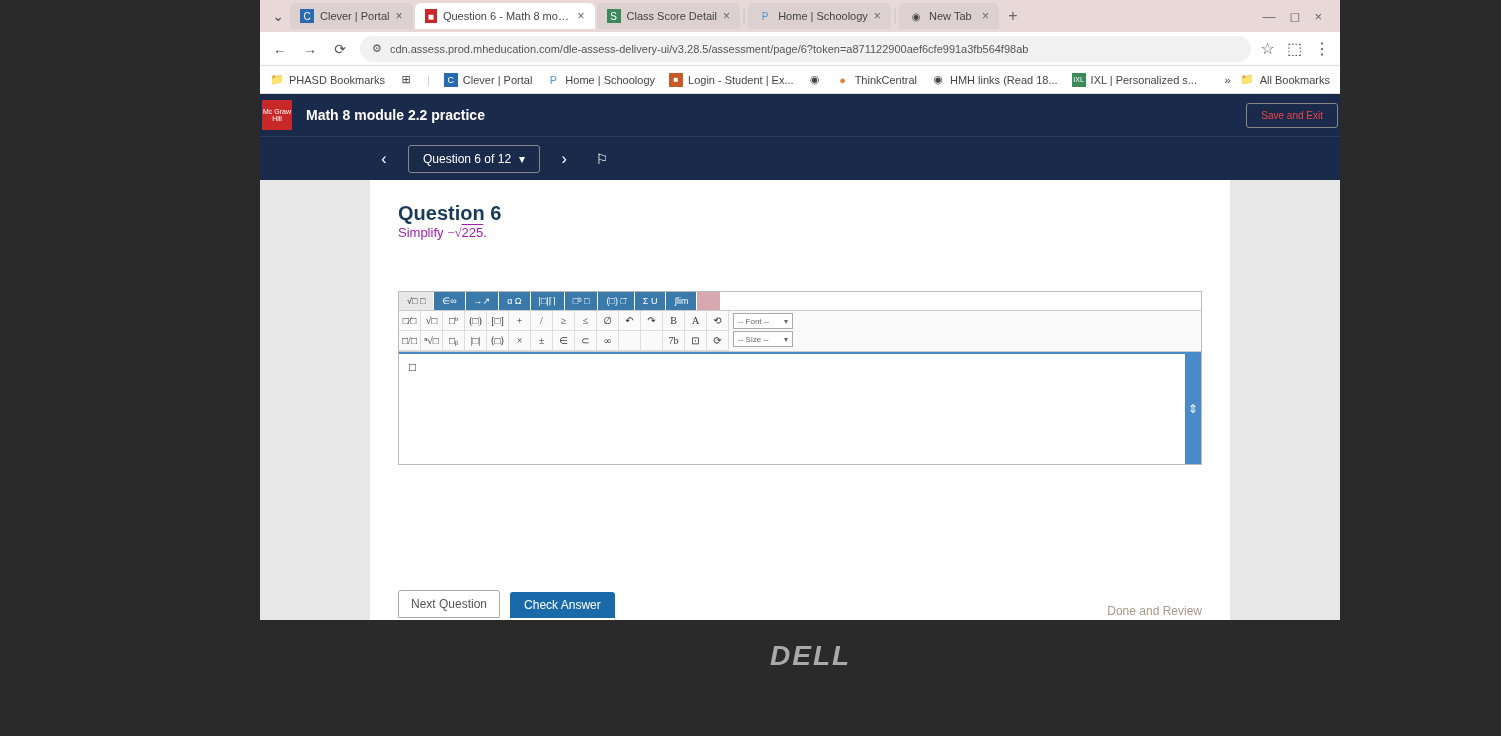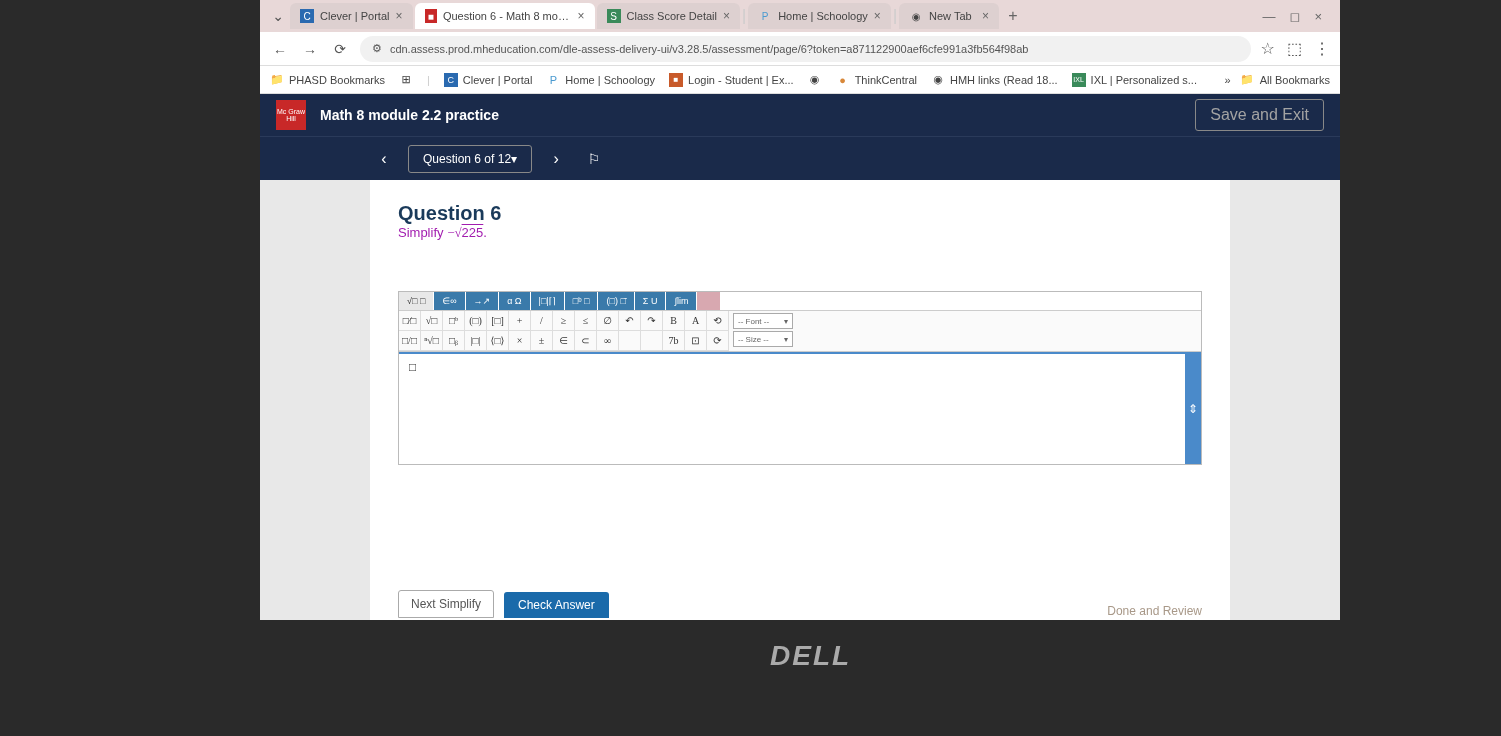--- a/index.html
+++ b/index.html
@@ -15,27 +15,27 @@
   .window-controls { margin-left: auto; display: flex; gap: 14px; padding-right: 10px; color: #666; font-size: 13px; }
   .addr-bar { height: 34px; background: #fff; display: flex; align-items: center; padding: 0 10px; gap: 10px; border-bottom: 1px solid #ddd; }
   .nav-ico { width: 20px; height: 20px; display: flex; align-items: center; justify-content: center; color: #555; font-size: 14px; cursor: pointer; }
   .url-box { flex: 1; height: 26px; background: #f1f1f1; border-radius: 13px; display: flex; align-items: center; padding: 0 12px; font-size: 11px; color: #555; gap: 8px; }
   .addr-right { display: flex; gap: 12px; align-items: center; color: #555; }
   .bm-bar { height: 28px; background: #fff; display: flex; align-items: center; padding: 0 10px; gap: 14px; font-size: 11px; color: #444; border-bottom: 1px solid #ddd; }
   .bm-item { display: flex; align-items: center; gap: 5px; cursor: pointer; }
   .bm-ico { width: 14px; height: 14px; display: inline-flex; align-items: center; justify-content: center; }
   .bm-divider { color: #ccc; }
   .bm-right { margin-left: auto; display: flex; gap: 10px; align-items: center; }
-  .app-header { height: 42px; background: #1a2a4a; display: flex; align-items: center; padding: 0 16px; gap: 14px; color: #fff; }
+  .app-header { height: 42px; background: #1a2a4a; display: flex; align-items: center; padding: 0 2px; gap: 14px; color: #fff; }
   .mgh-logo { width: 30px; height: 30px; background: #c82828; display: flex; align-items: center; justify-content: center; font-size: 7px; color: #fff; text-align: center; line-height: 1; }
   .app-title { font-size: 14px; font-weight: bold; }
-  .save-exit { margin-left: auto; border: 1px solid #888; padding: 6px 14px; font-size: 16px; color: #a3a3a3; background: transparent; border-radius: 3px; cursor: pointer; }
+  .save-exit { margin-left: auto; border: 1px solid #888; padding: 6px 14px; font-size: 10px; color: #ef4444; background: transparent; border-radius: 3px; cursor: pointer; }
   .nav-row { height: 44px; background: #1a2a4a; display: flex; align-items: center; padding: 0 110px; gap: 10px; border-top: 1px solid #2a3a5a; }
   .nav-arrow { width: 28px; height: 28px; display: flex; align-items: center; justify-content: center; color: #fff; font-size: 16px; cursor: pointer; }
-  .q-select { border: 1px solid #888; padding: 6px 14px; border-radius: 3px; color: #fff; font-size: 12px; display: flex; align-items: center; gap: 0; cursor: pointer; }
+  .q-select { border: 1px solid #888; padding: 6px 14px; border-radius: 3px; color: #fff; font-size: 12px; display: flex; align-items: center; gap: 8px; cursor: pointer; }
   .content-wrap { flex: 1; background: #e8e8e8; padding: 0 110px; overflow: hidden; }
   .content { background: #fff; height: 100%; padding: 22px 28px 0 28px; position: relative; }
   .q-heading { font-size: 20px; font-weight: bold; color: #1a3a5a; }
   .q-prompt { font-size: 13px; color: #a21caf; margin-bottom: 50px; }
   .sqrt-sym { font-family: 'Times New Roman', serif; }
   .editor-box { border: 1px solid #bbb; }
   .tb-tabs { display: flex; height: 18px; }
   .tb-tab { padding: 0 8px; background: #3a7aaa; color: #fff; font-size: 9px; display: flex; align-items: center; border-right: 1px solid #fff; cursor: pointer; white-space: nowrap; }
   .tb-tab.first { background: #e8e8e8; color: #333; }
   .tb-tab.pink { background: #d8a8b0; }
@@ -236,21 +236,21 @@
                 </div>
             </div>
           </div>
           <div class="editor-area">
             <div class="editor-input">□</div>
             <div class="editor-scroll">⇕</div>
           </div>
         </div>
 
         <div class="footer-row">
-          <button class="btn-next">Next Simplify</button>
+          <button class="btn-next">Next Question</button>
           <button class="btn-check">Check Answer</button>
           <span class="done-review">Done and Review</span>
         </div>
 
       </div>
     </div>
   </div>
 </div>
 
 <div class="dell-logo">DELL</div>

